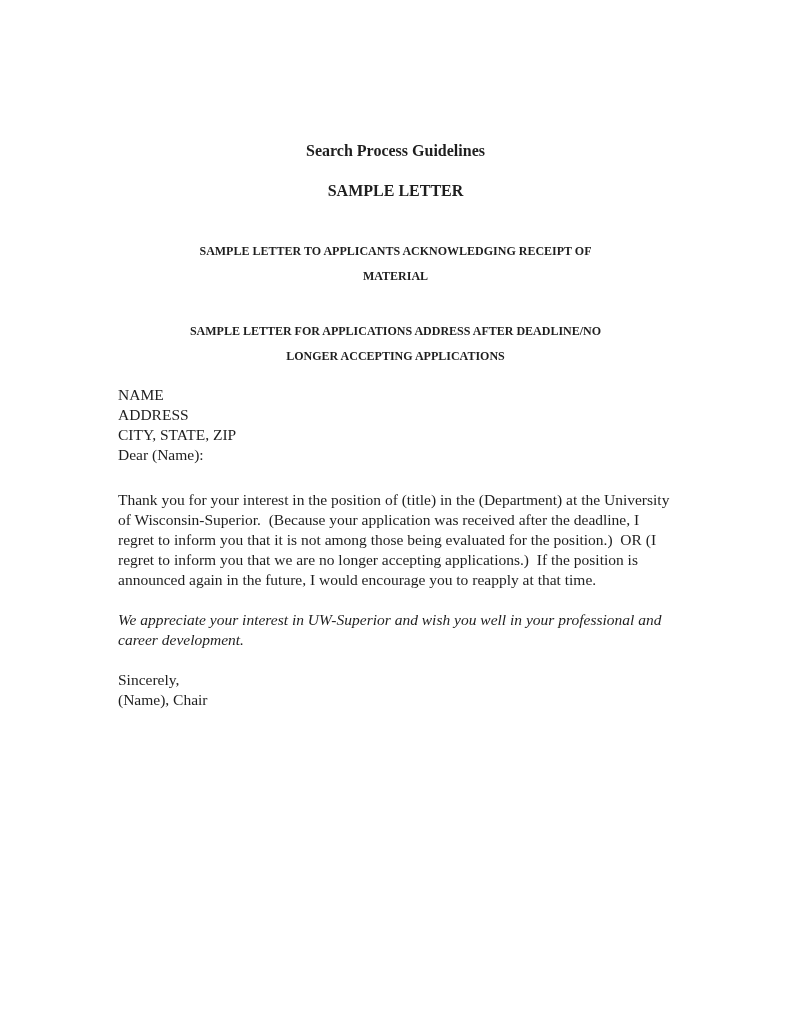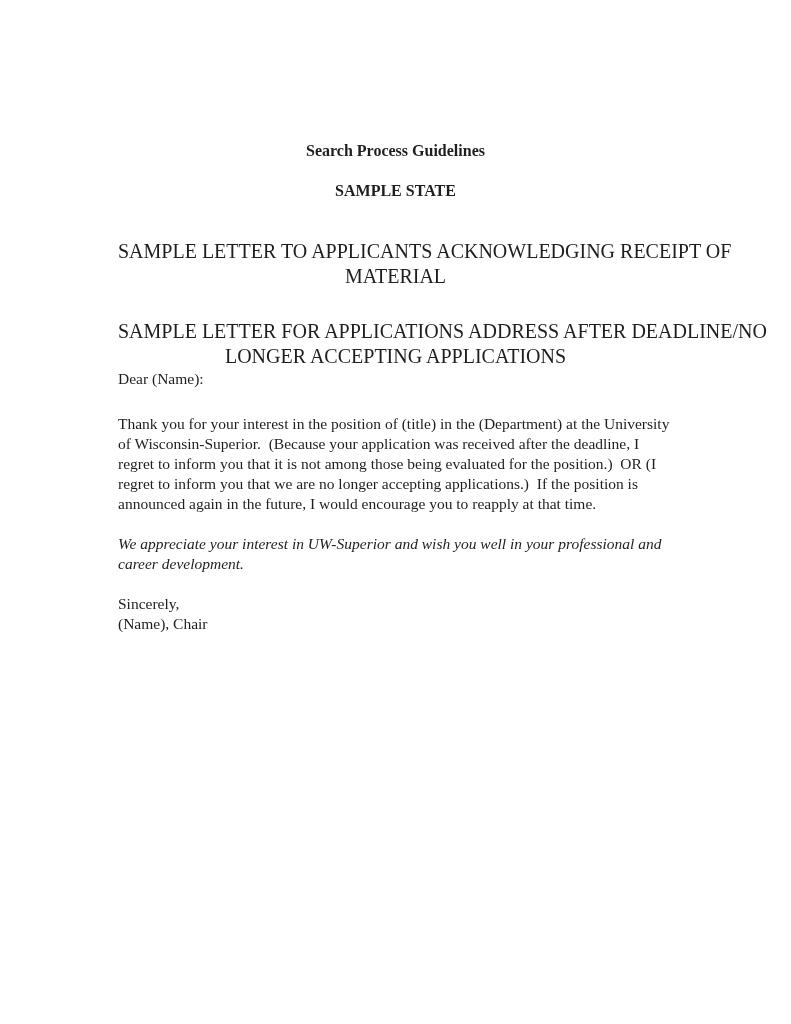--- a/index.html
+++ b/index.html
@@ -24,53 +24,58 @@
     text-align: center;
     font-weight: bold;
     font-size: 16px;
     line-height: 20px;
   }
   .subtitle {
     margin-top: 20px;
   }
   .heading {
     text-align: center;
-    font-weight: normal;
-    font-size: 20px;
+    font-weight: bold;
+    font-size: 12px;
     line-height: 25px;
   }
   .heading-1 { margin-top: 38px; }
   .heading-2 { margin-top: 30px; }
   .address-block { margin-top: 16px; }
   .salutation { }
   .paragraph-1 { margin-top: 25px; }
   .paragraph-2 { margin-top: 20px; font-style: italic; }
   .closing { margin-top: 20px; }
   .signature-block { }
   .line { white-space: pre; }
 </style>
 </head>
 <body>
 
 <div class="page">
 
   <div class="title">Search Process Guidelines</div>
 
-  <div class="title subtitle">SAMPLE STATE</div>
+  <div class="title subtitle">SAMPLE LETTER</div>
 
   <div class="heading heading-1">
     <div class="line">SAMPLE LETTER TO APPLICANTS ACKNOWLEDGING RECEIPT OF</div>
     <div class="line">MATERIAL</div>
   </div>
 
   <div class="heading heading-2">
     <div class="line">SAMPLE LETTER FOR APPLICATIONS ADDRESS AFTER DEADLINE/NO</div>
     <div class="line">LONGER ACCEPTING APPLICATIONS</div>
   </div>
 
+  <div class="address-block">
+    <div class="line">NAME</div>
+    <div class="line">ADDRESS</div>
+    <div class="line">CITY, STATE, ZIP</div>
+  </div>
 
   <div class="salutation line">Dear (Name):</div>
 
   <div class="paragraph-1">
     <div class="line">Thank you for your interest in the position of (title) in the (Department) at the University</div>
     <div class="line">of Wisconsin-Superior.  (Because your application was received after the deadline, I</div>
     <div class="line">regret to inform you that it is not among those being evaluated for the position.)  OR (I</div>
     <div class="line">regret to inform you that we are no longer accepting applications.)  If the position is</div>
     <div class="line">announced again in the future, I would encourage you to reapply at that time.</div>
   </div>

